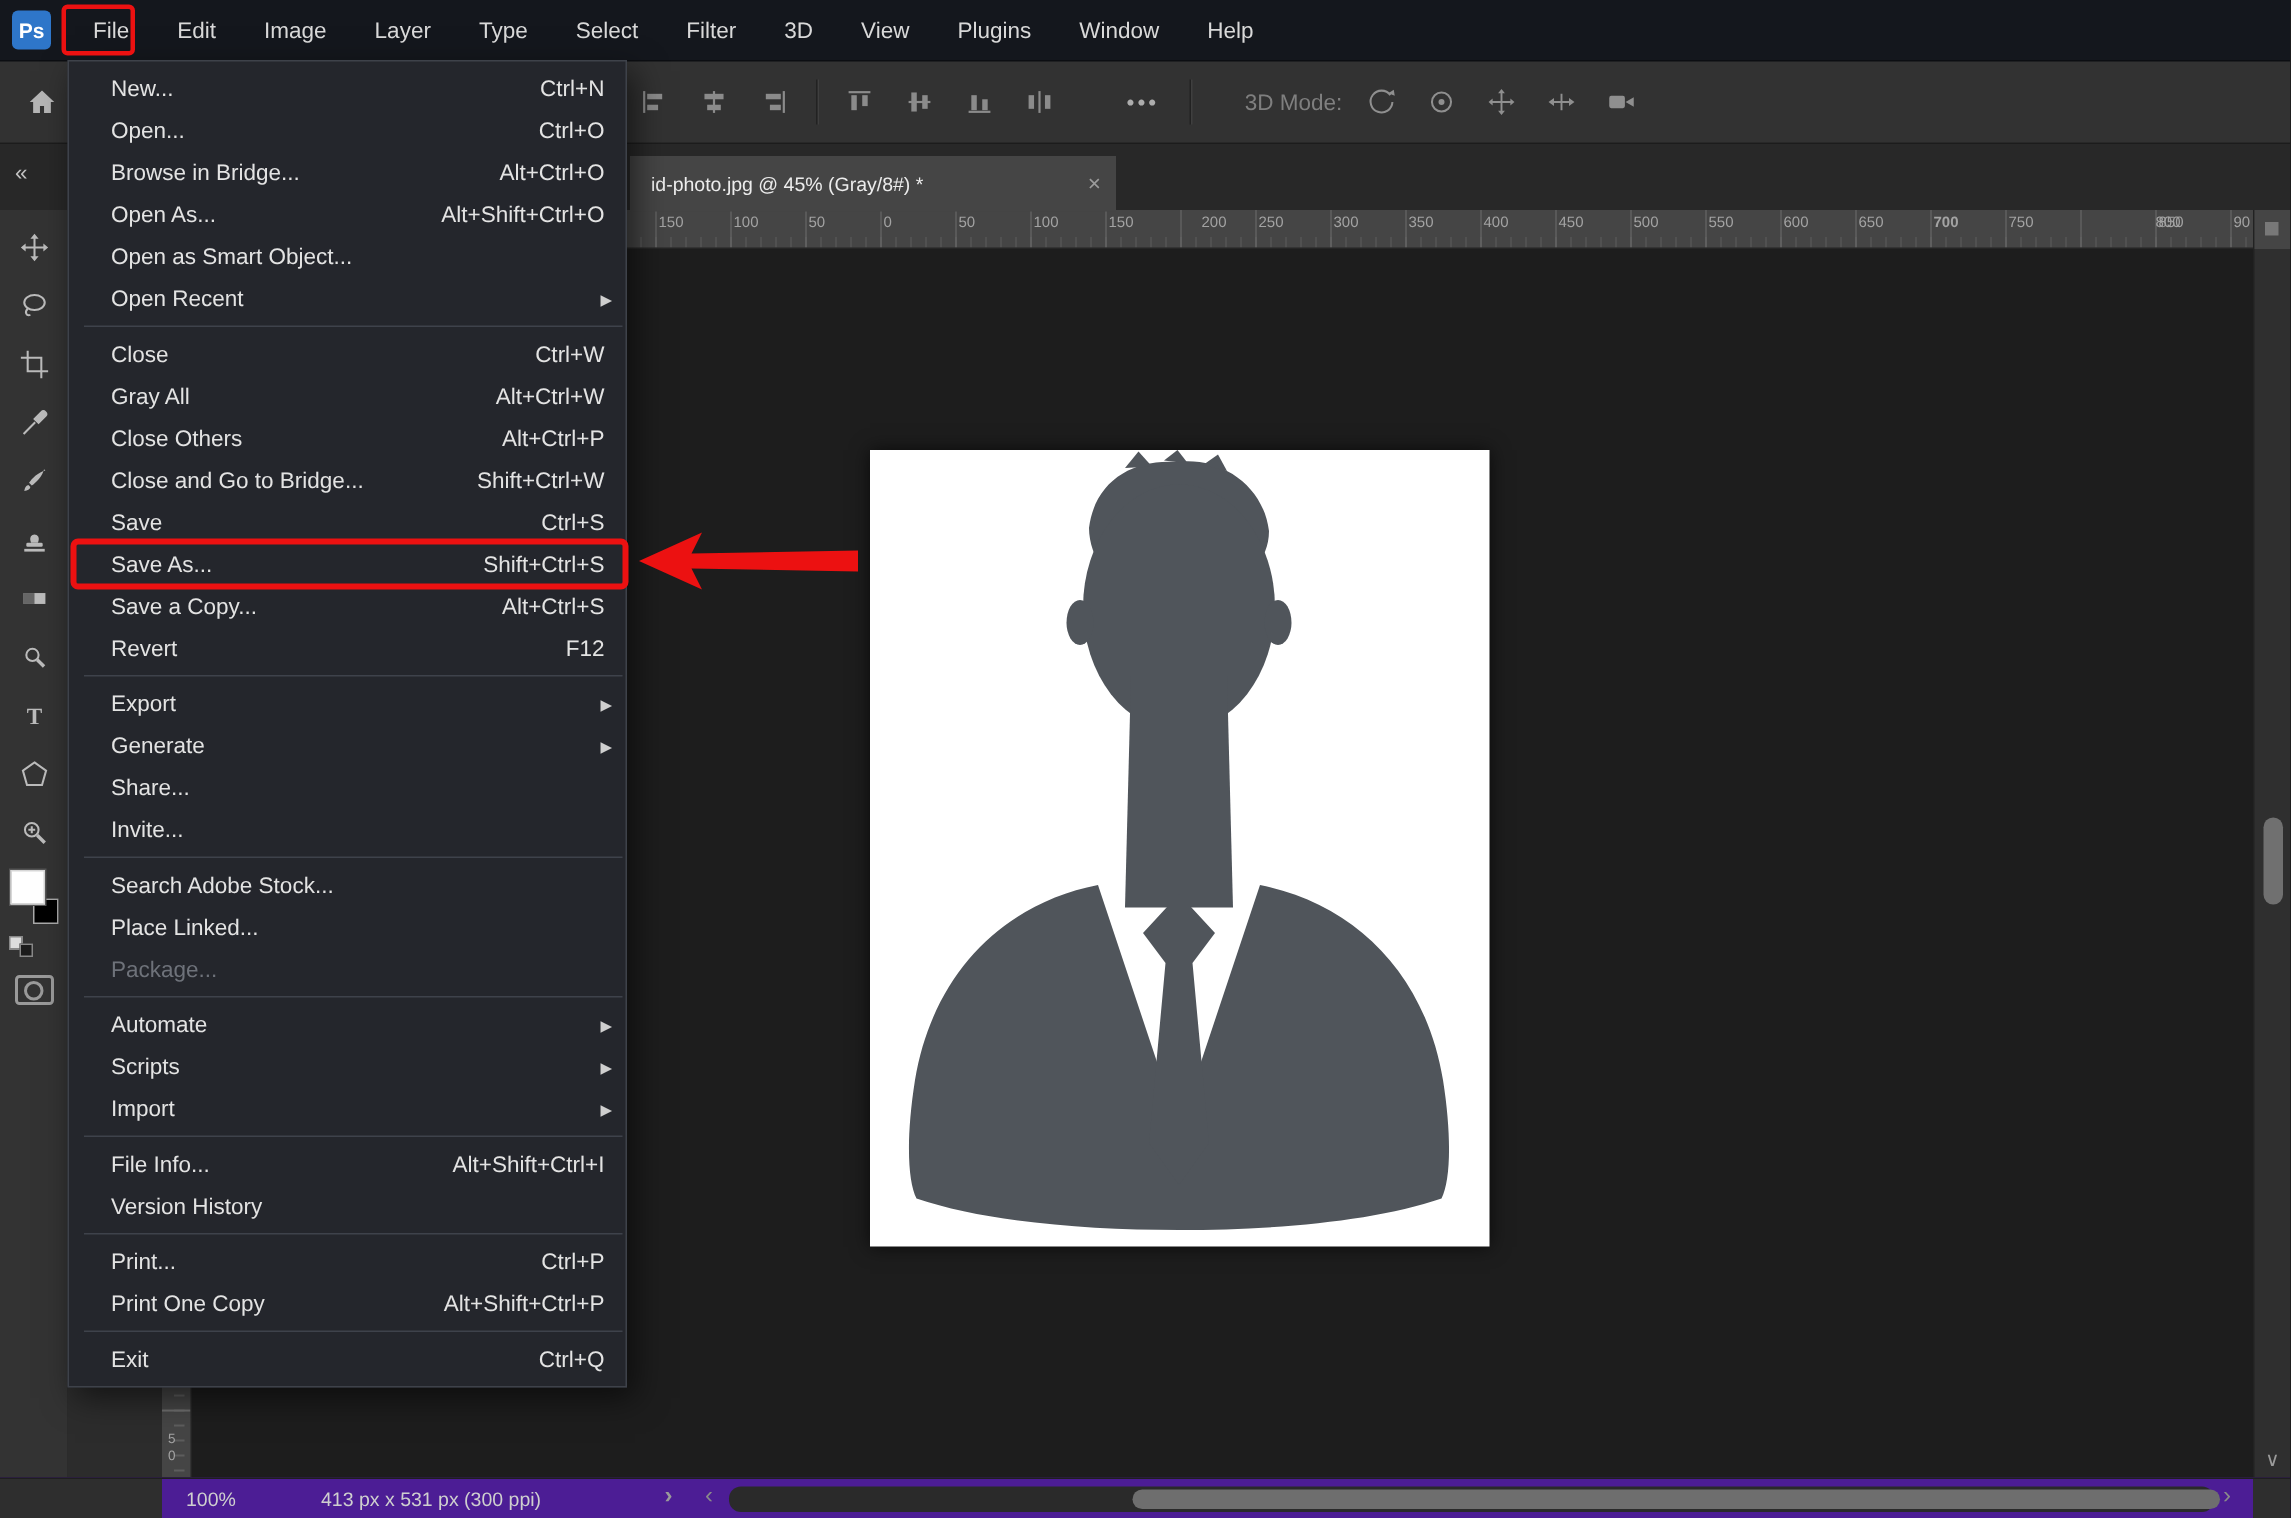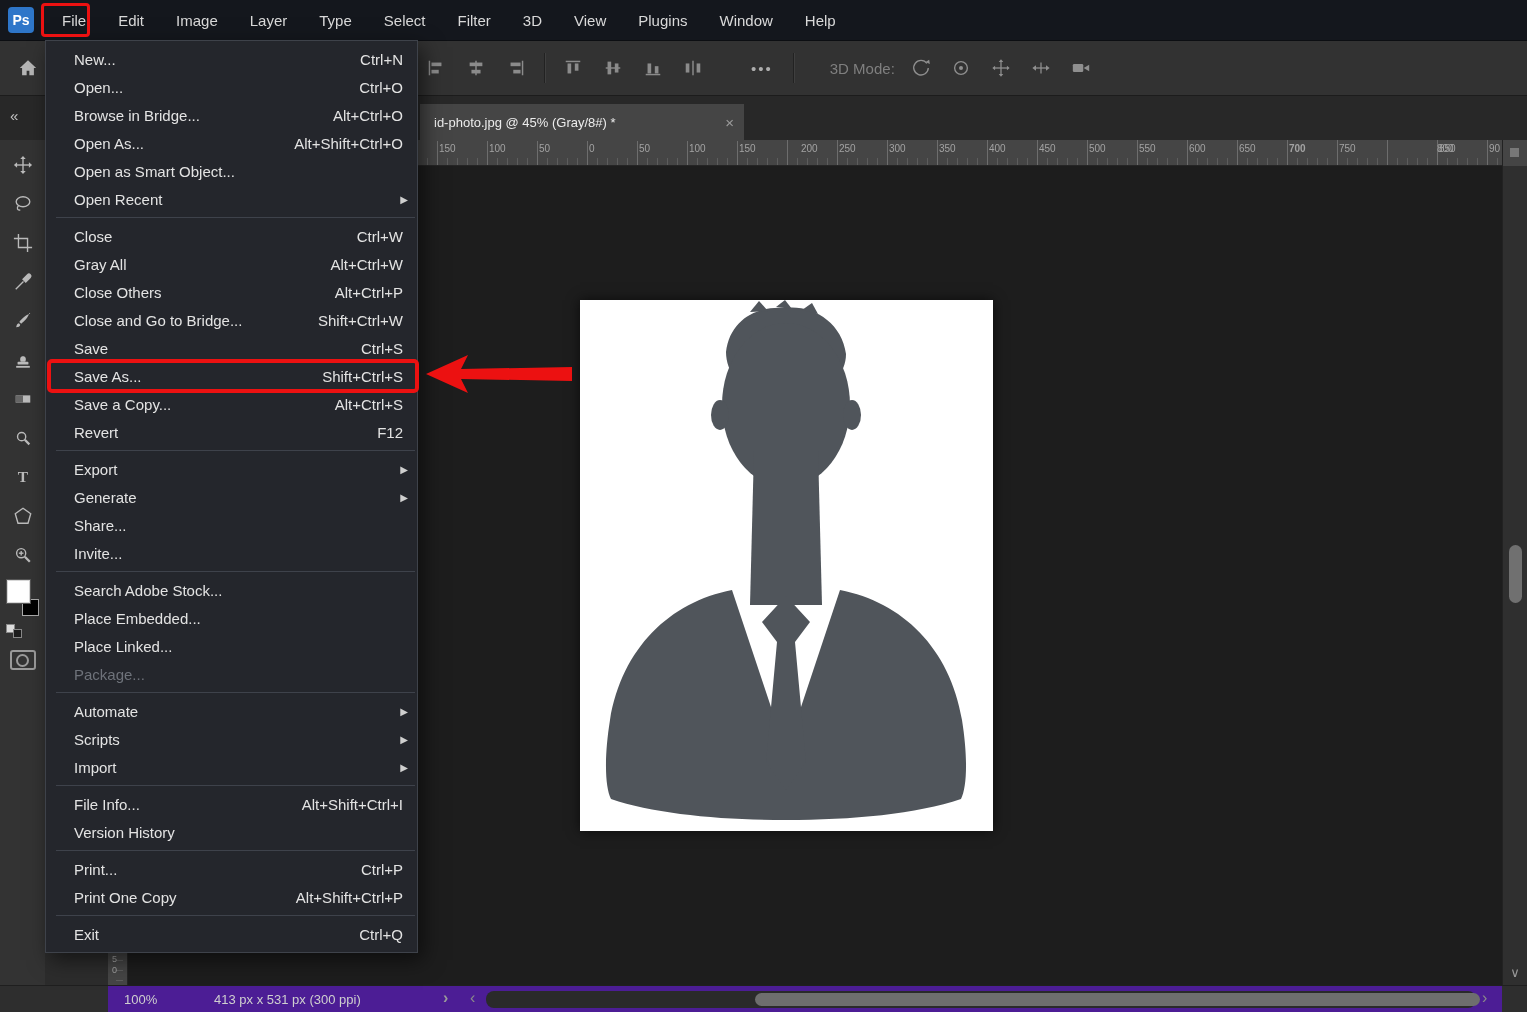--- a/index.html
+++ b/index.html
@@ -509,23 +509,20 @@
         <span class="mi-label">Share...</span>
       </div>
       <div class="menu-item">
         <span class="mi-label">Invite...</span>
       </div>
       <div class="menu-sep"></div>
       <div class="menu-item">
         <span class="mi-label">Search Adobe Stock...</span>
       </div>
       <div class="menu-item">
-        <span class="mi-label">Place Embedded...</span>
-      </div>
-      <div class="menu-item">
         <span class="mi-label">Place Linked...</span>
       </div>
       <div class="menu-item disabled">
         <span class="mi-label">Package...</span>
       </div>
       <div class="menu-sep"></div>
       <div class="menu-item">
         <span class="mi-label">Automate</span>
         <span class="mi-arrow">▶</span>
       </div>

